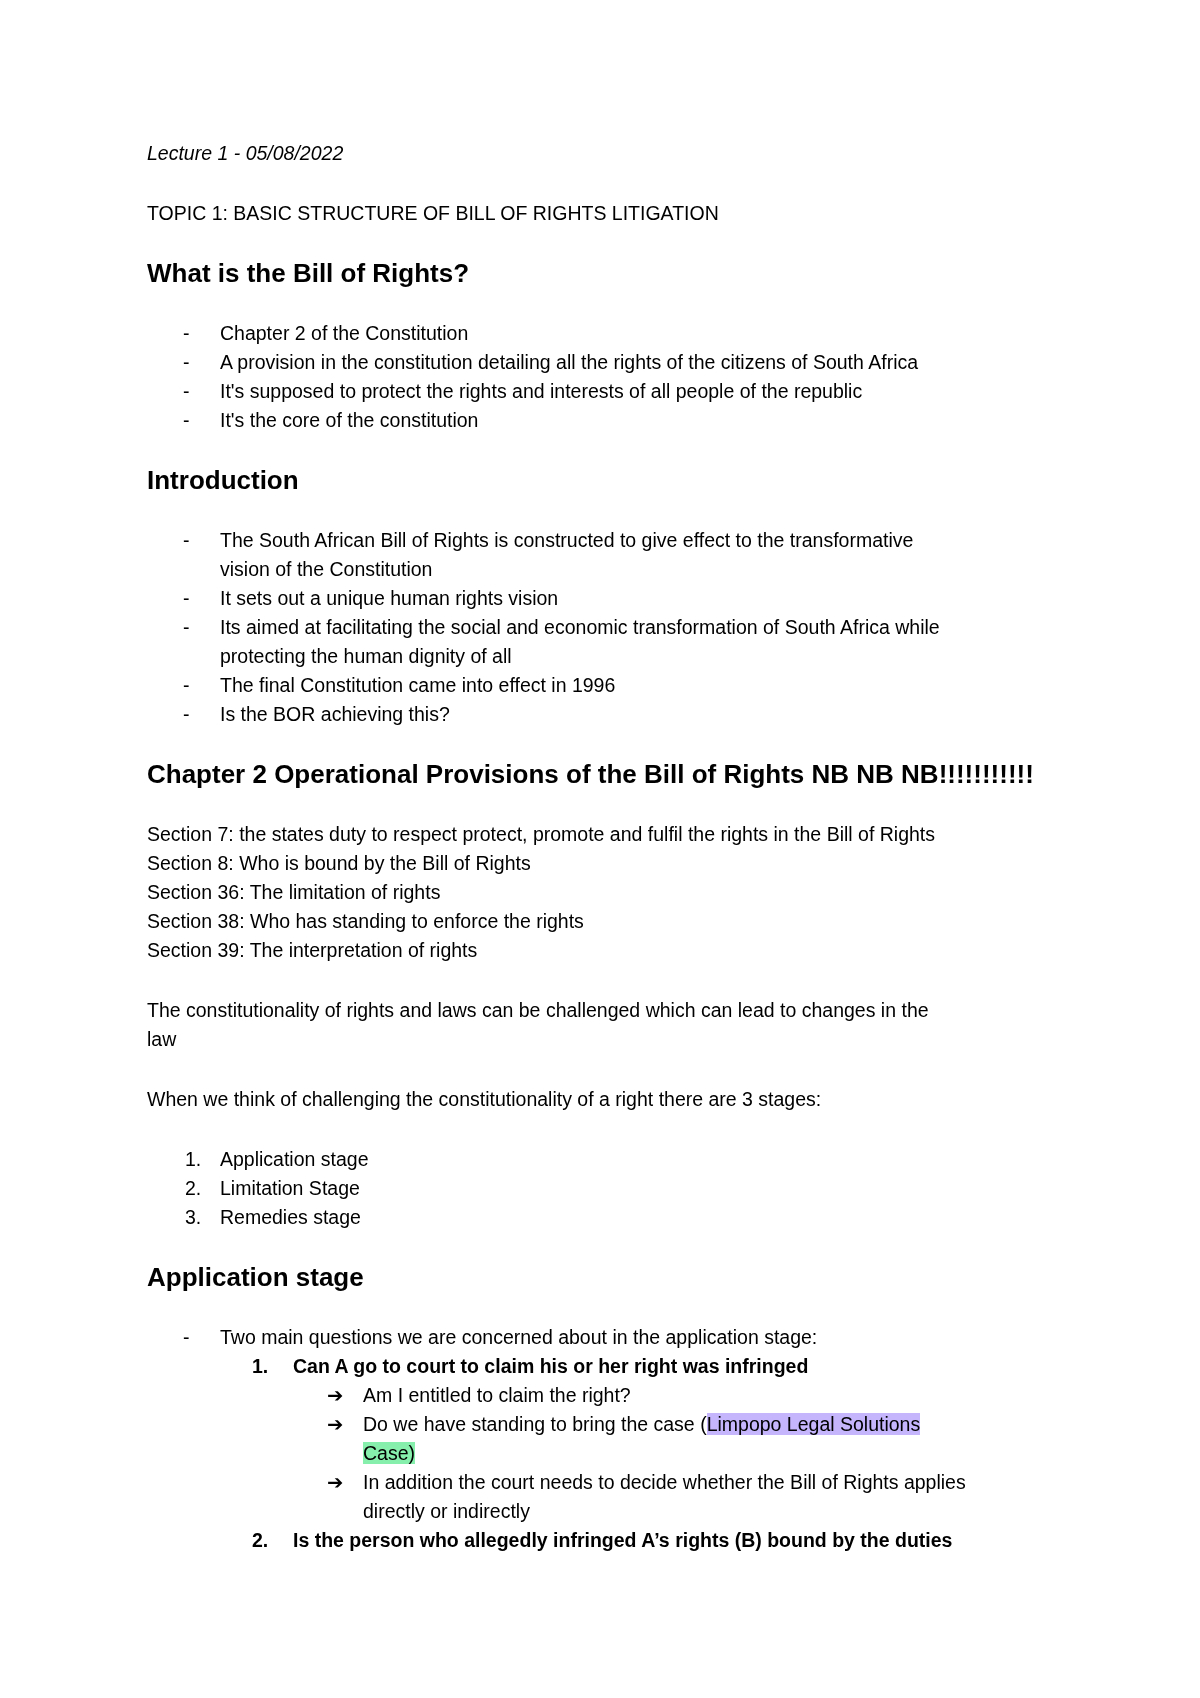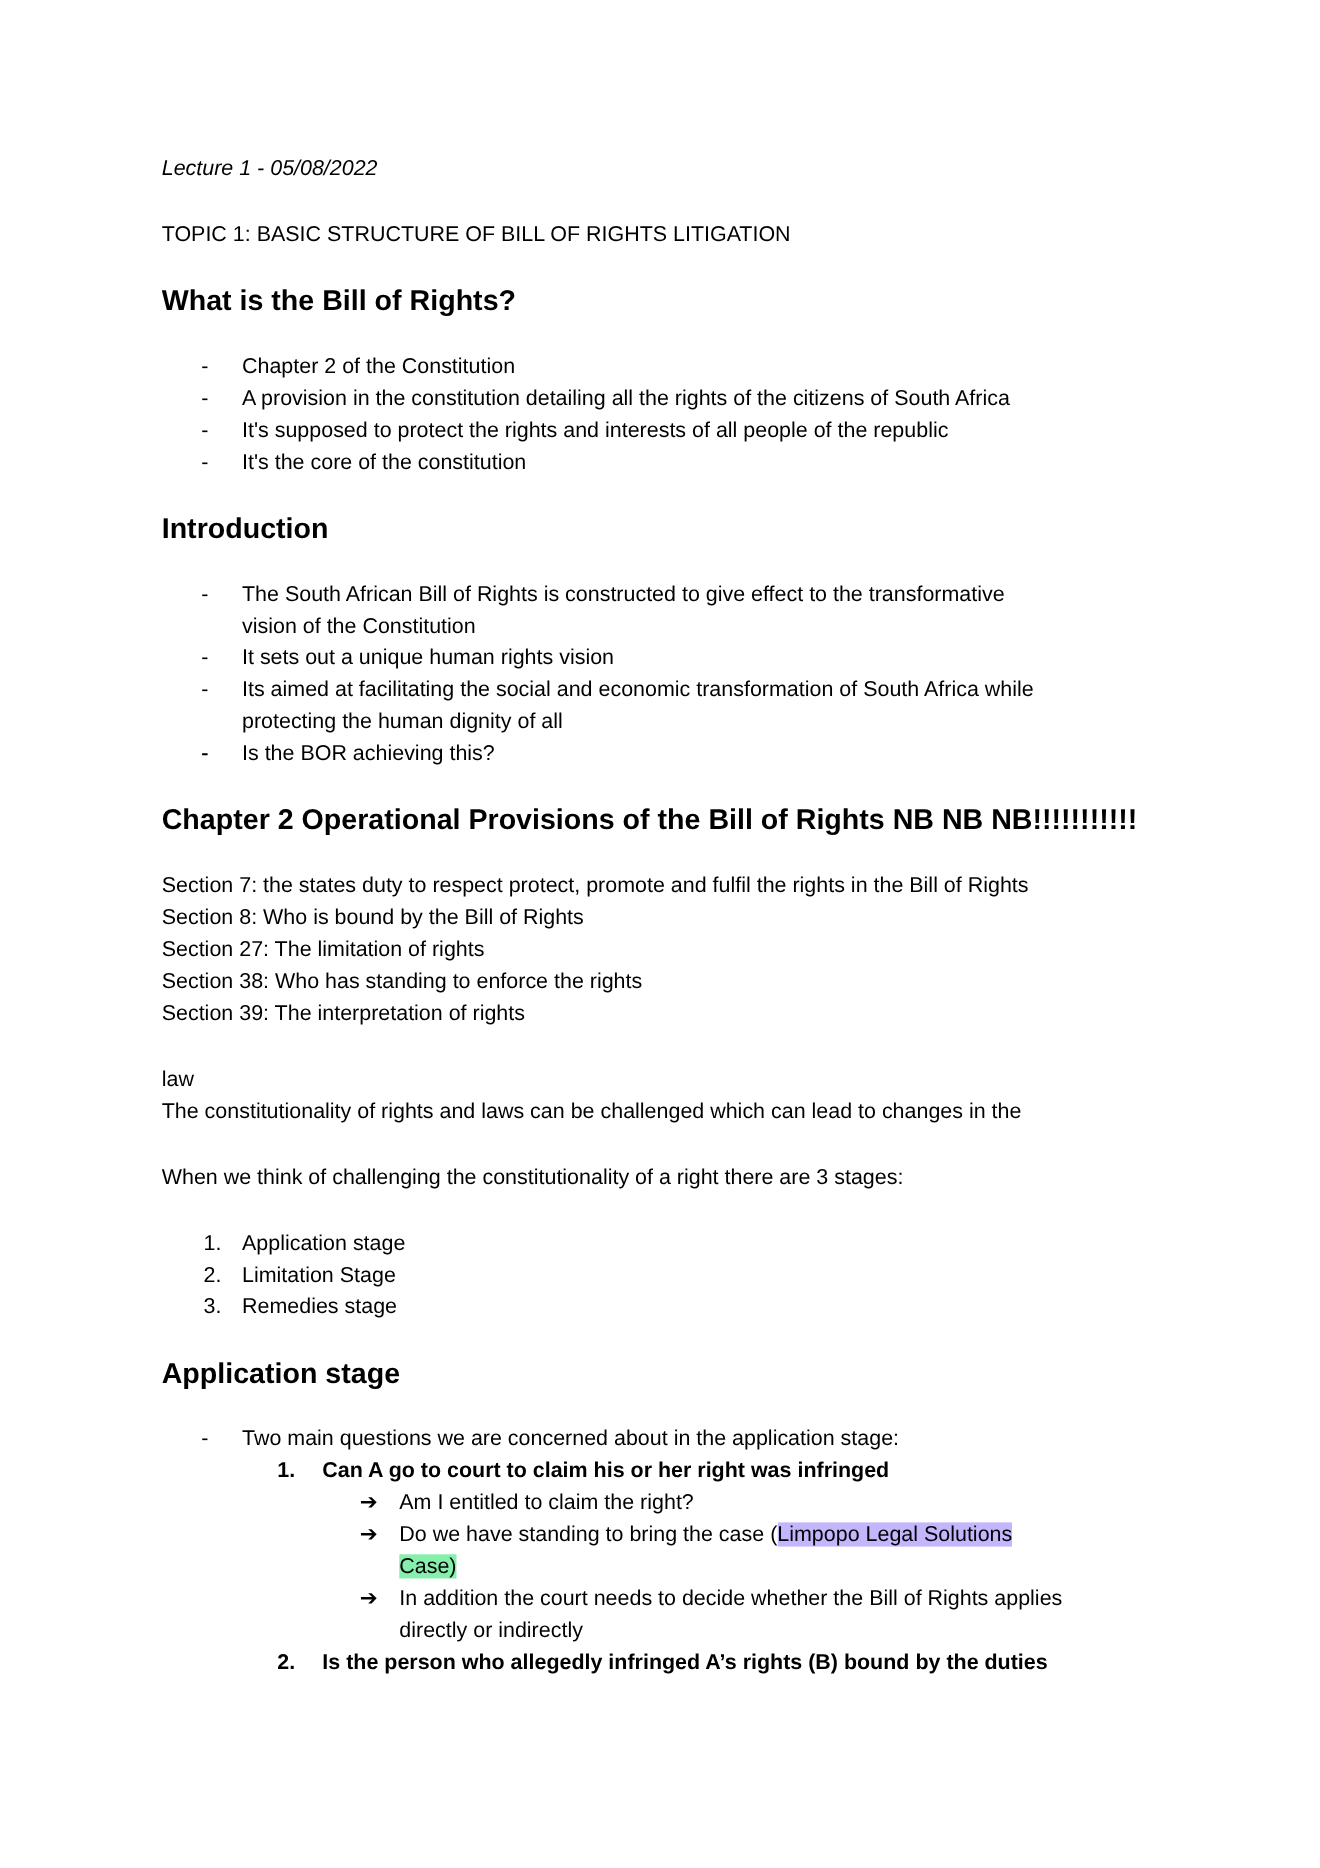--- a/index.html
+++ b/index.html
@@ -75,50 +75,51 @@
     </div>
     <div class="line l1">
       <span class="marker m1">-</span>
       <span>Its aimed at facilitating the social and economic transformation of South Africa while</span>
     </div>
     <div class="line l1">
       <span>protecting the human dignity of all</span>
     </div>
     <div class="line l1">
       <span class="marker m1">-</span>
+      <span>The final Constitution came into effect in 1996</span>
     </div>
     <div class="line l1">
       <span class="marker m1">-</span>
       <span>Is the BOR achieving this?</span>
     </div>
   </div>
 
   <h2 class="block line">Chapter 2 Operational Provisions of the Bill of Rights NB NB NB!!!!!!!!!!!</h2>
 
   <div class="block">
     <div class="line">
       <span class="u">Section 7</span><span>: the states duty to respect protect, promote and fulfil the rights in the Bill of Rights</span>
     </div>
     <div class="line">
       <span class="u">Section 8</span><span>: Who is bound by the Bill of Rights</span>
     </div>
     <div class="line">
-      <span class="u">Section 27</span><span>: The limitation of rights</span>
+      <span class="u">Section 36</span><span>: The limitation of rights</span>
     </div>
     <div class="line">
       <span class="u">Section 38</span><span>: Who has standing to enforce the rights</span>
     </div>
     <div class="line">
       <span class="u">Section 39</span><span>: The interpretation of rights</span>
     </div>
   </div>
 
   <div class="block">
+    <div class="line">The constitutionality of rights and laws can be challenged which can lead to changes in the</div>
     <div class="line">law</div>
-    <div class="line">The constitutionality of rights and laws can be challenged which can lead to changes in the</div>
   </div>
 
   <div class="block line">When we think of challenging the constitutionality of a right there are 3 stages:</div>
 
   <div class="block">
     <div class="line l1">
       <span class="marker mnum1">1.</span>
       <span>Application stage</span>
     </div>
     <div class="line l1">

